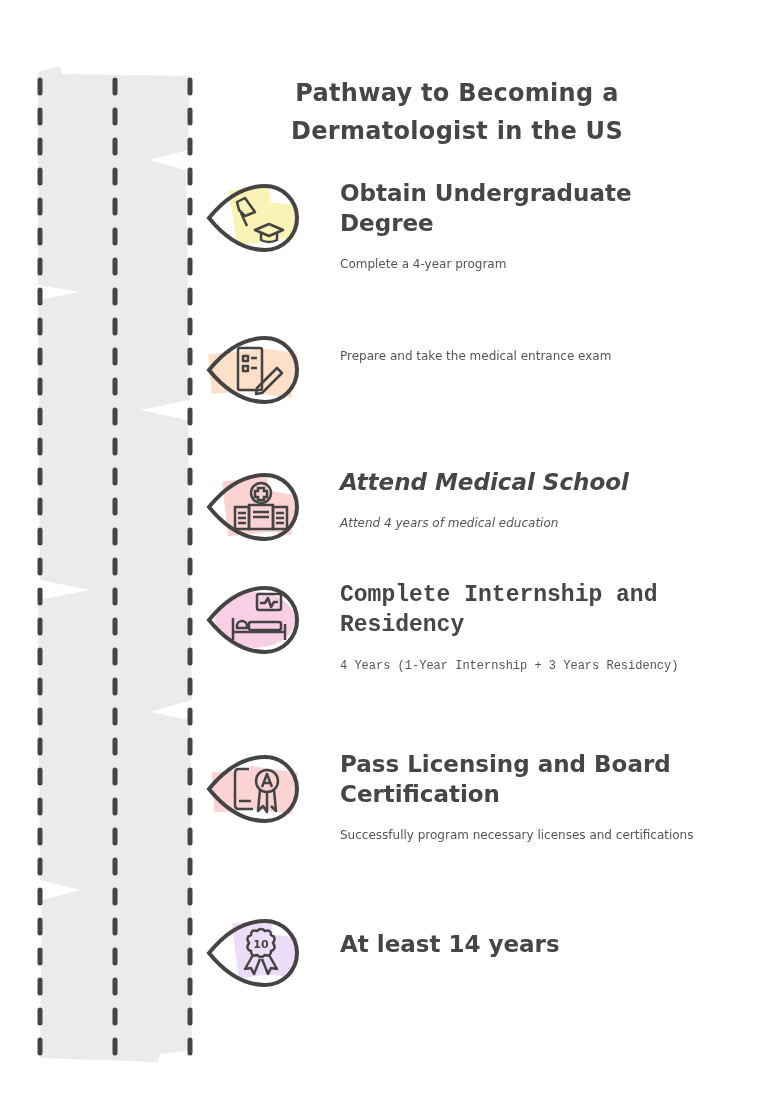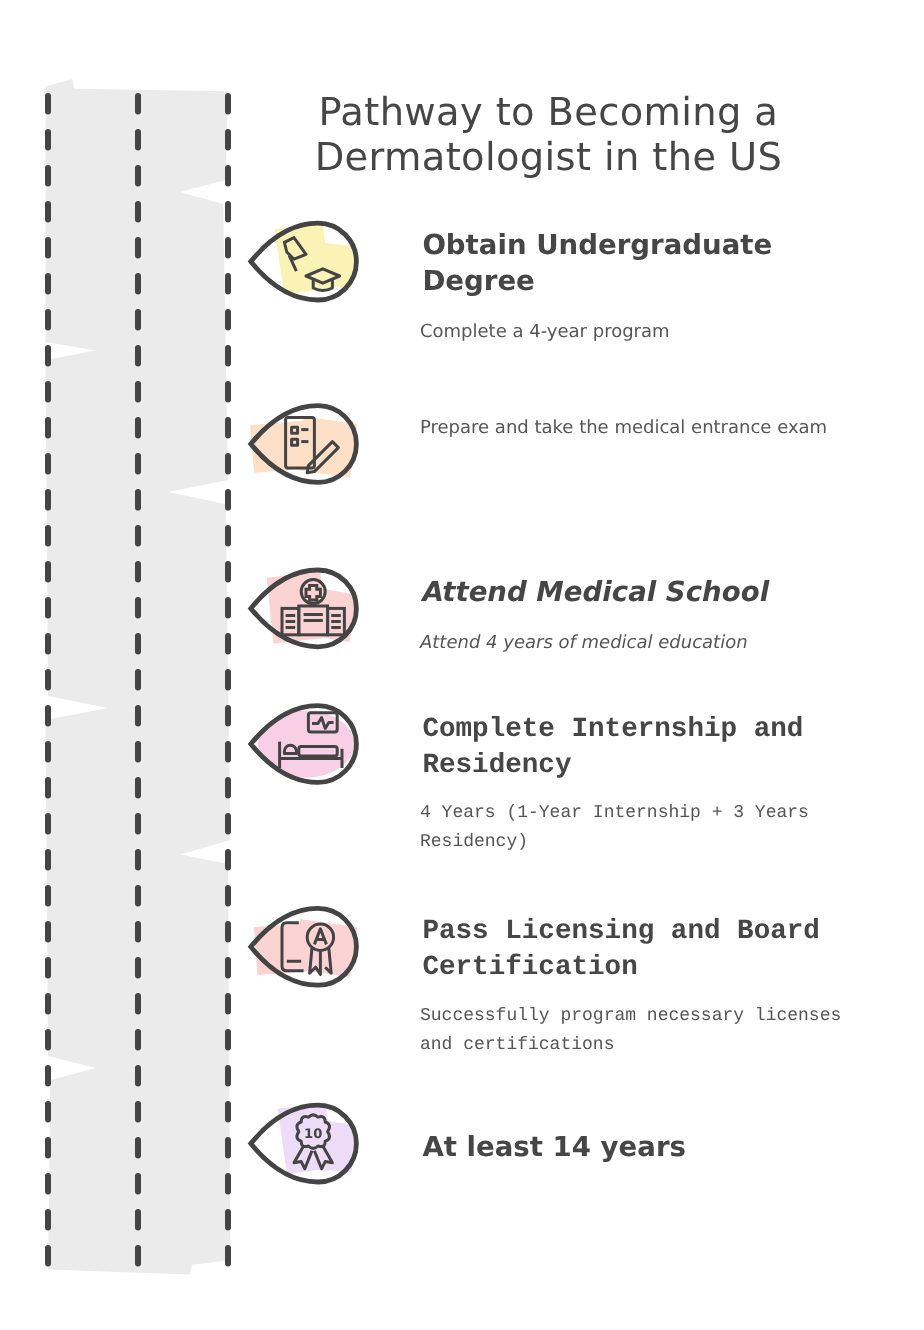--- a/index.html
+++ b/index.html
@@ -2,28 +2,28 @@
 <html><head>
   <meta charset="utf-8">
   <style>
     html, body { margin: 0; padding: 0; background: #ffffff; }
     body { width: 770px; height: 1108px; position: relative; overflow: hidden;
            font-family: "DejaVu Sans", sans-serif; color: #484848; }
 
     .track { position: absolute; left: 0; top: 0; width: 210px; height: 1108px; }
 
     .title { position: absolute; left: 232px; top: 74px; width: 450px; text-align: center;
-             font-family: "DejaVu Sans", sans-serif; font-weight: normal; font-size: 32px;
+             font-family: "DejaVu Sans", sans-serif; font-weight: bold; font-size: 24px;
              line-height: 38px; color: #464646; letter-spacing: 0.3px; }
 
     .step { position: absolute; left: 205px; width: 540px; }
     .marker { position: absolute; left: 0; top: 0; width: 100px; height: 80px; }
     .step-text { position: absolute; left: 135px; top: 0; width: 380px; }
-    .step-title { font-weight: bold; font-size: 23px; line-height: 30px; color: #464646; margin: 12px; }
-    .step-desc { font-size: 15px; line-height: 24px; color: #555555; margin: 14px 0 0 10px; }
+    .step-title { font-weight: bold; font-size: 23px; line-height: 30px; color: #464646; margin: 0; }
+    .step-desc { font-size: 12px; line-height: 24px; color: #555555; margin: 14px 0 0 0; }
   </style>
 </head>
 <body>
 
 <svg class="track" viewBox="0 0 210 1108" xmlns="http://www.w3.org/2000/svg">
   <path d="M38 72 L60 66 L62 74 L190 76 L188 150 L150 160 L186 170 L190 400 L140 410 L188 420 L192 700 L150 712 L190 720 L192 1050 L160 1054 L158 1062 L40 1058 L42 900 L80 890 L40 880 L38 600 L90 590 L40 580 L38 300 L80 292 L38 285 Z" fill="#ebebeb"></path>
   <g stroke="#444444" stroke-width="5" stroke-linecap="round">
     <line x1="40" y1="80" x2="40" y2="1060" stroke-dasharray="13 17"></line>
     <line x1="115" y1="80" x2="115" y2="1060" stroke-dasharray="13 17"></line>
     <line x1="190" y1="80" x2="190" y2="1060" stroke-dasharray="13 17"></line>
@@ -123,21 +123,21 @@
     <path d="M4 40 Q30 8 60 8 A32 32 0 1 1 60 72 Q30 72 4 40 Z" fill="none" stroke="#444" stroke-width="4"></path>
     <g fill="none" stroke="#444" stroke-width="2.5" stroke-linejoin="round">
       <path d="M44 20 L34 20 Q30 20 30 24 L30 56 Q30 60 34 60 L48 60"></path>
       <line x1="34" y1="52" x2="46" y2="52"></line>
       <circle cx="62" cy="32" r="11"></circle>
       <path d="M57 38 L62 25 L67 38 M59 34 L65 34"></path>
       <path d="M55 41 L53 62 L58 57 L62 63 L62 44"></path>
       <path d="M69 41 L71 62 L66 57"></path>
     </g>
   </svg>
-  <div class="step-text" style="top:0px;font-family:Liberation Mono, monospace;">
+  <div class="step-text" style="top:0px;">
     <div class="step-title">Pass Licensing and Board Certification</div>
     <div class="step-desc">Successfully program necessary licenses and certifications</div>
   </div>
 </div>
 
 <div class="step" style="top:913px;">
   <svg class="marker" viewBox="0 0 100 80">
     <rect x="30" y="8" width="40" height="55" fill="#ecdcf8" transform="rotate(-8 50 35)"></rect>
     <rect x="50" y="22" width="40" height="40" fill="#ecdcf8" transform="rotate(6 70 42)"></rect>
     <path d="M4 40 Q30 8 60 8 A32 32 0 1 1 60 72 Q30 72 4 40 Z" fill="none" stroke="#444" stroke-width="4"></path>

